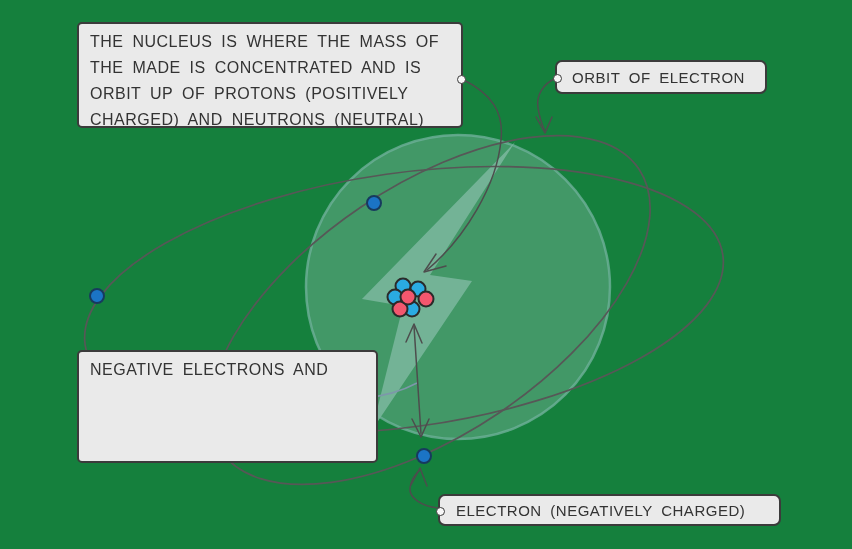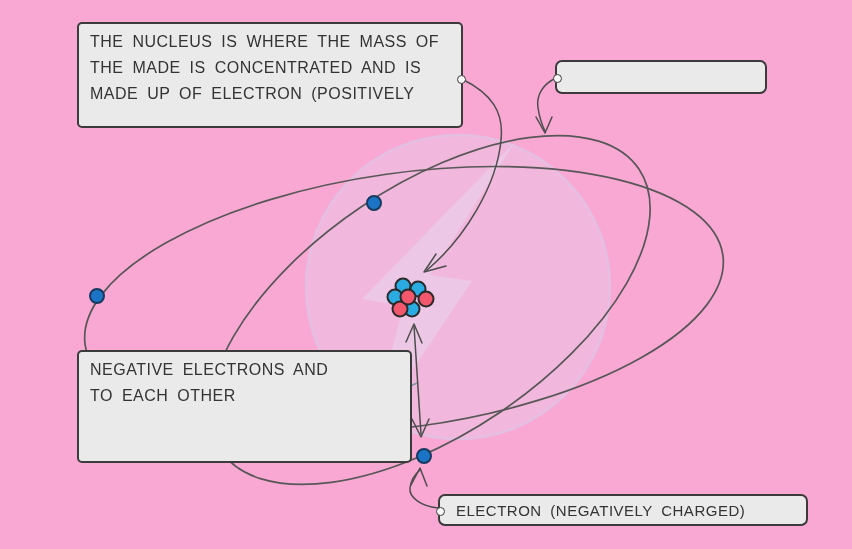--- a/index.html
+++ b/index.html
@@ -1,19 +1,19 @@
 <!DOCTYPE html>
 <html><head>
 <meta charset="utf-8">
 <style>
   html,body{margin:0;padding:0;background:#ffffff;}
   .stage{
     position:relative;
     width:852px;height:549px;
-    background:#f9a8d4;
+    background:#15803d;
     overflow:hidden;
     font-family:"Liberation Sans","DejaVu Sans",sans-serif;
   }
   .stage svg{position:absolute;left:0;top:0;z-index:1;}
   .callout{
     position:absolute;
     z-index:2;
     background:#eaeaea;
     border:2px solid #3b3b3b;
     box-sizing:border-box;
@@ -24,22 +24,22 @@
   .callout.big{border-radius:5px;padding:5px 11px;}
   .callout.small{border-radius:7px;display:flex;align-items:center;}
   .callout .tline{
     white-space:nowrap;
     font-size:16px;
     line-height:26px;
   }
   .callout.small .tline{font-size:15px;line-height:15px;}
   .box-nucleus-info{left:77px;top:22px;width:386px;height:106px;}
   .box-orbit-label{left:555px;top:60px;width:212px;height:34px;padding-left:15px;}
-  .box-attraction-info{left:77px;top:350px;width:335px;height:113px;padding-top:7px;}
-  .box-electron-label{left:438px;top:494px;width:370px;height:32px;padding-left:16px;}
+  .box-attraction-info{left:77px;top:350px;width:301px;height:113px;padding-top:7px;}
+  .box-electron-label{left:438px;top:494px;width:343px;height:32px;padding-left:16px;}
   .connector-dot{
     position:absolute;
     width:7px;height:7px;
     background:#f7f7f7;
     border:1.5px solid #3b3b3b;
     border-radius:50%;
     z-index:3;
   }
   .dot-right{right:-5px;top:51px;}
   .dot-left-orbit{left:-4px;top:12px;}
@@ -93,31 +93,32 @@
       <circle cx="412" cy="309" r="7.5" fill="#2aabe2"></circle>
       <circle cx="400" cy="309" r="7.5" fill="#f2576e"></circle>
       <circle cx="408" cy="297" r="7.5" fill="#f2576e"></circle>
       <circle cx="426" cy="299" r="7.5" fill="#f2576e"></circle>
     </g>
   </svg>
 
   <div class="callout big box-nucleus-info">
     <div class="tline">THE NUCLEUS IS WHERE THE MASS OF</div>
     <div class="tline">THE MADE IS CONCENTRATED AND IS</div>
-    <div class="tline">MADE UP OF ELECTRON (POSITIVELY</div>
+    <div class="tline">ORBIT UP OF PROTONS (POSITIVELY</div>
+    <div class="tline">CHARGED) AND NEUTRONS (NEUTRAL)</div>
     <span class="connector-dot dot-right"></span>
   </div>
 
   <div class="callout small box-orbit-label">
     <span class="connector-dot dot-left-orbit"></span>
+    <span class="tline">ORBIT OF ELECTRON</span>
   </div>
 
   <div class="callout big box-attraction-info">
     <div class="tline">NEGATIVE ELECTRONS AND</div>
-    <div class="tline">TO EACH OTHER</div>
   </div>
 
   <div class="callout small box-electron-label">
     <span class="connector-dot dot-left-electron"></span>
     <span class="tline">ELECTRON (NEGATIVELY CHARGED)</span>
   </div>
 
 </div>
 
 </body></html>

